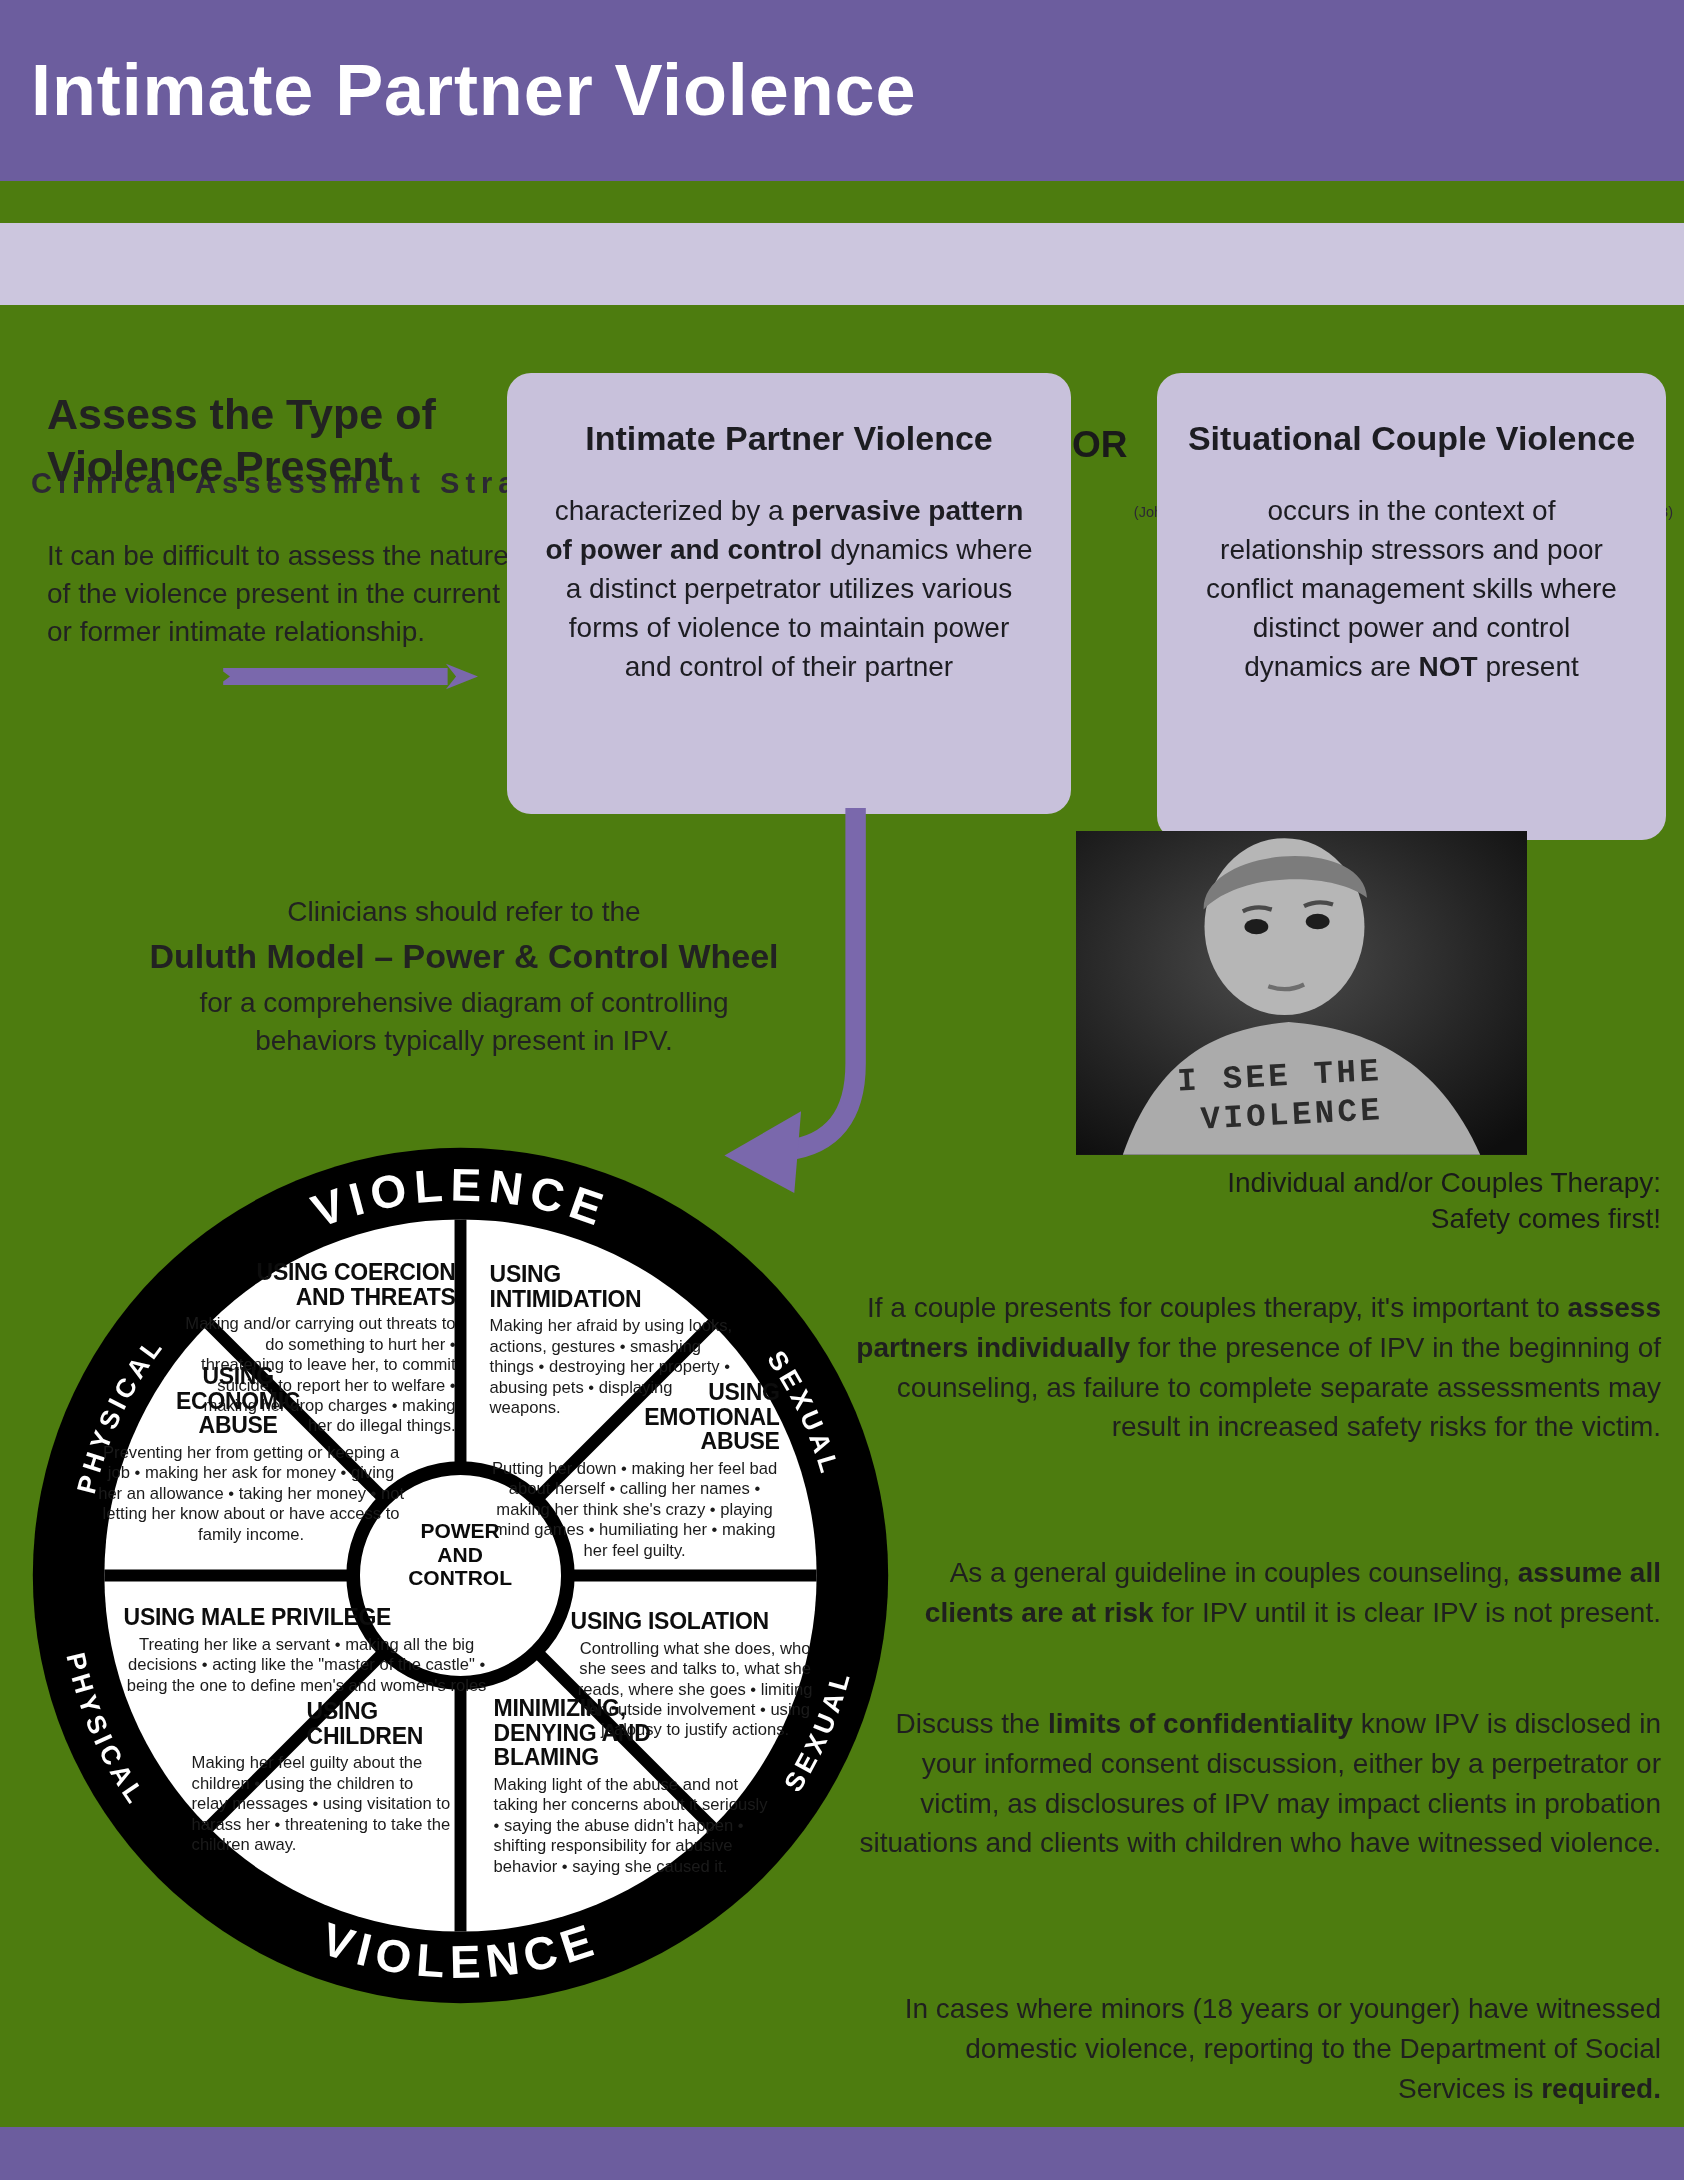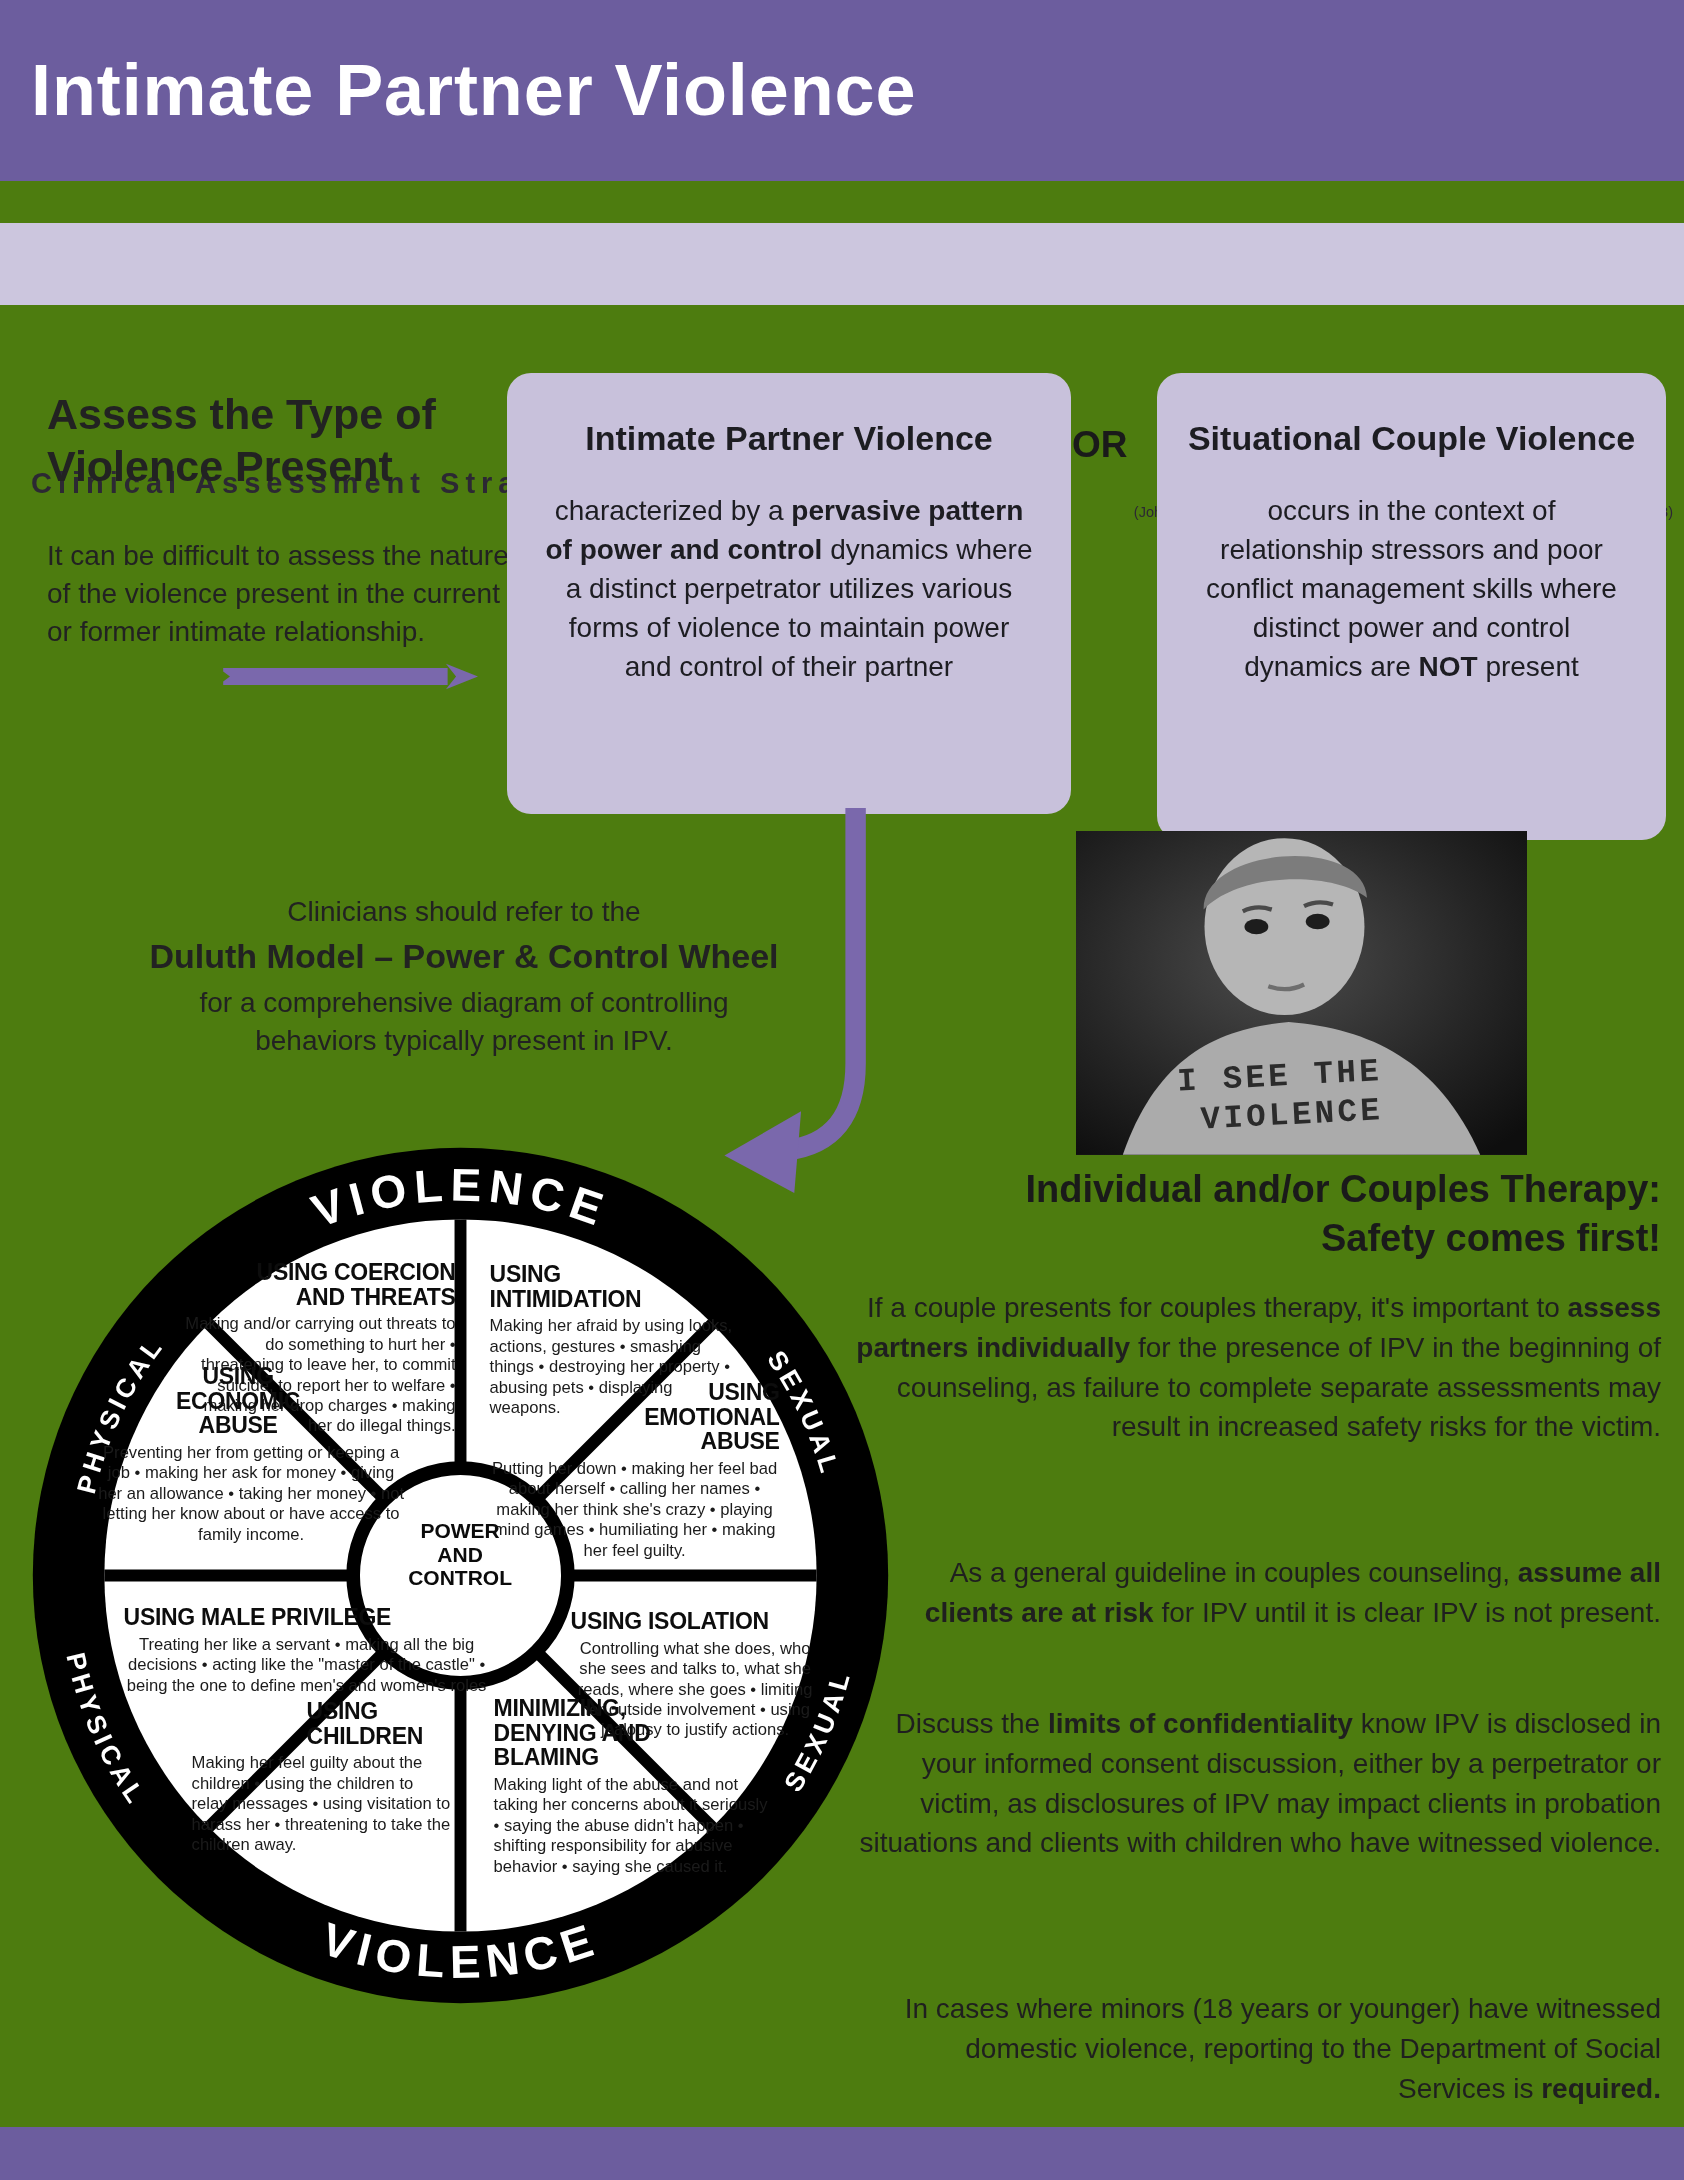--- a/index.html
+++ b/index.html
@@ -26,21 +26,21 @@
   .or-label{position:absolute;left:1072px;top:424px;font-size:37px;font-weight:bold;color:#1a1a1a;}
   
   .duluth{position:absolute;left:89px;top:896px;width:750px;text-align:center;color:#222;}
   .duluth-l1{font-size:28px;}
   .duluth-l2{font-size:34px;font-weight:bold;margin-top:8.5px;}
   .duluth-l3{font-size:28px;margin:8.5px auto 0 auto;width:596px;line-height:1.35;}
   .curved-arrow{position:absolute;left:714px;top:808px;width:181px;height:385px;}
   
   .photo{position:absolute;left:1076px;top:831px;width:451px;height:324px;background:#1c1c1c;overflow:hidden;}
   
-  .therapy-heading{position:absolute;left:852px;top:1165px;width:809px;text-align:right;font-size:38px;font-weight:bold;line-height:1.3;color:#1a1a1a;}
+  .therapy-heading{position:absolute;left:852px;top:1165px;width:809px;text-align:right;font-size:28px;font-weight:normal;line-height:1.3;color:#1a1a1a;}
   .tpara{position:absolute;left:856px;width:805px;text-align:right;font-size:28px;line-height:1.42;color:#1f1f1f;}
   .tpara.p1{top:1288px;}
   .tpara.p2{top:1533px;margin-top:20px;}
   .tpara.p3{top:1704px;}
   .tpara.p4{top:1989px;}
   
   .wheel{position:absolute;left:25.6px;top:1141px;width:869px;height:869px;}
   .wheel svg{position:absolute;left:0;top:0;}
   .seg{position:absolute;color:#141414;}
   .seg-title{font-size:23px;font-weight:700;line-height:1.07;letter-spacing:-0.3px;color:#0d0d0d;}

